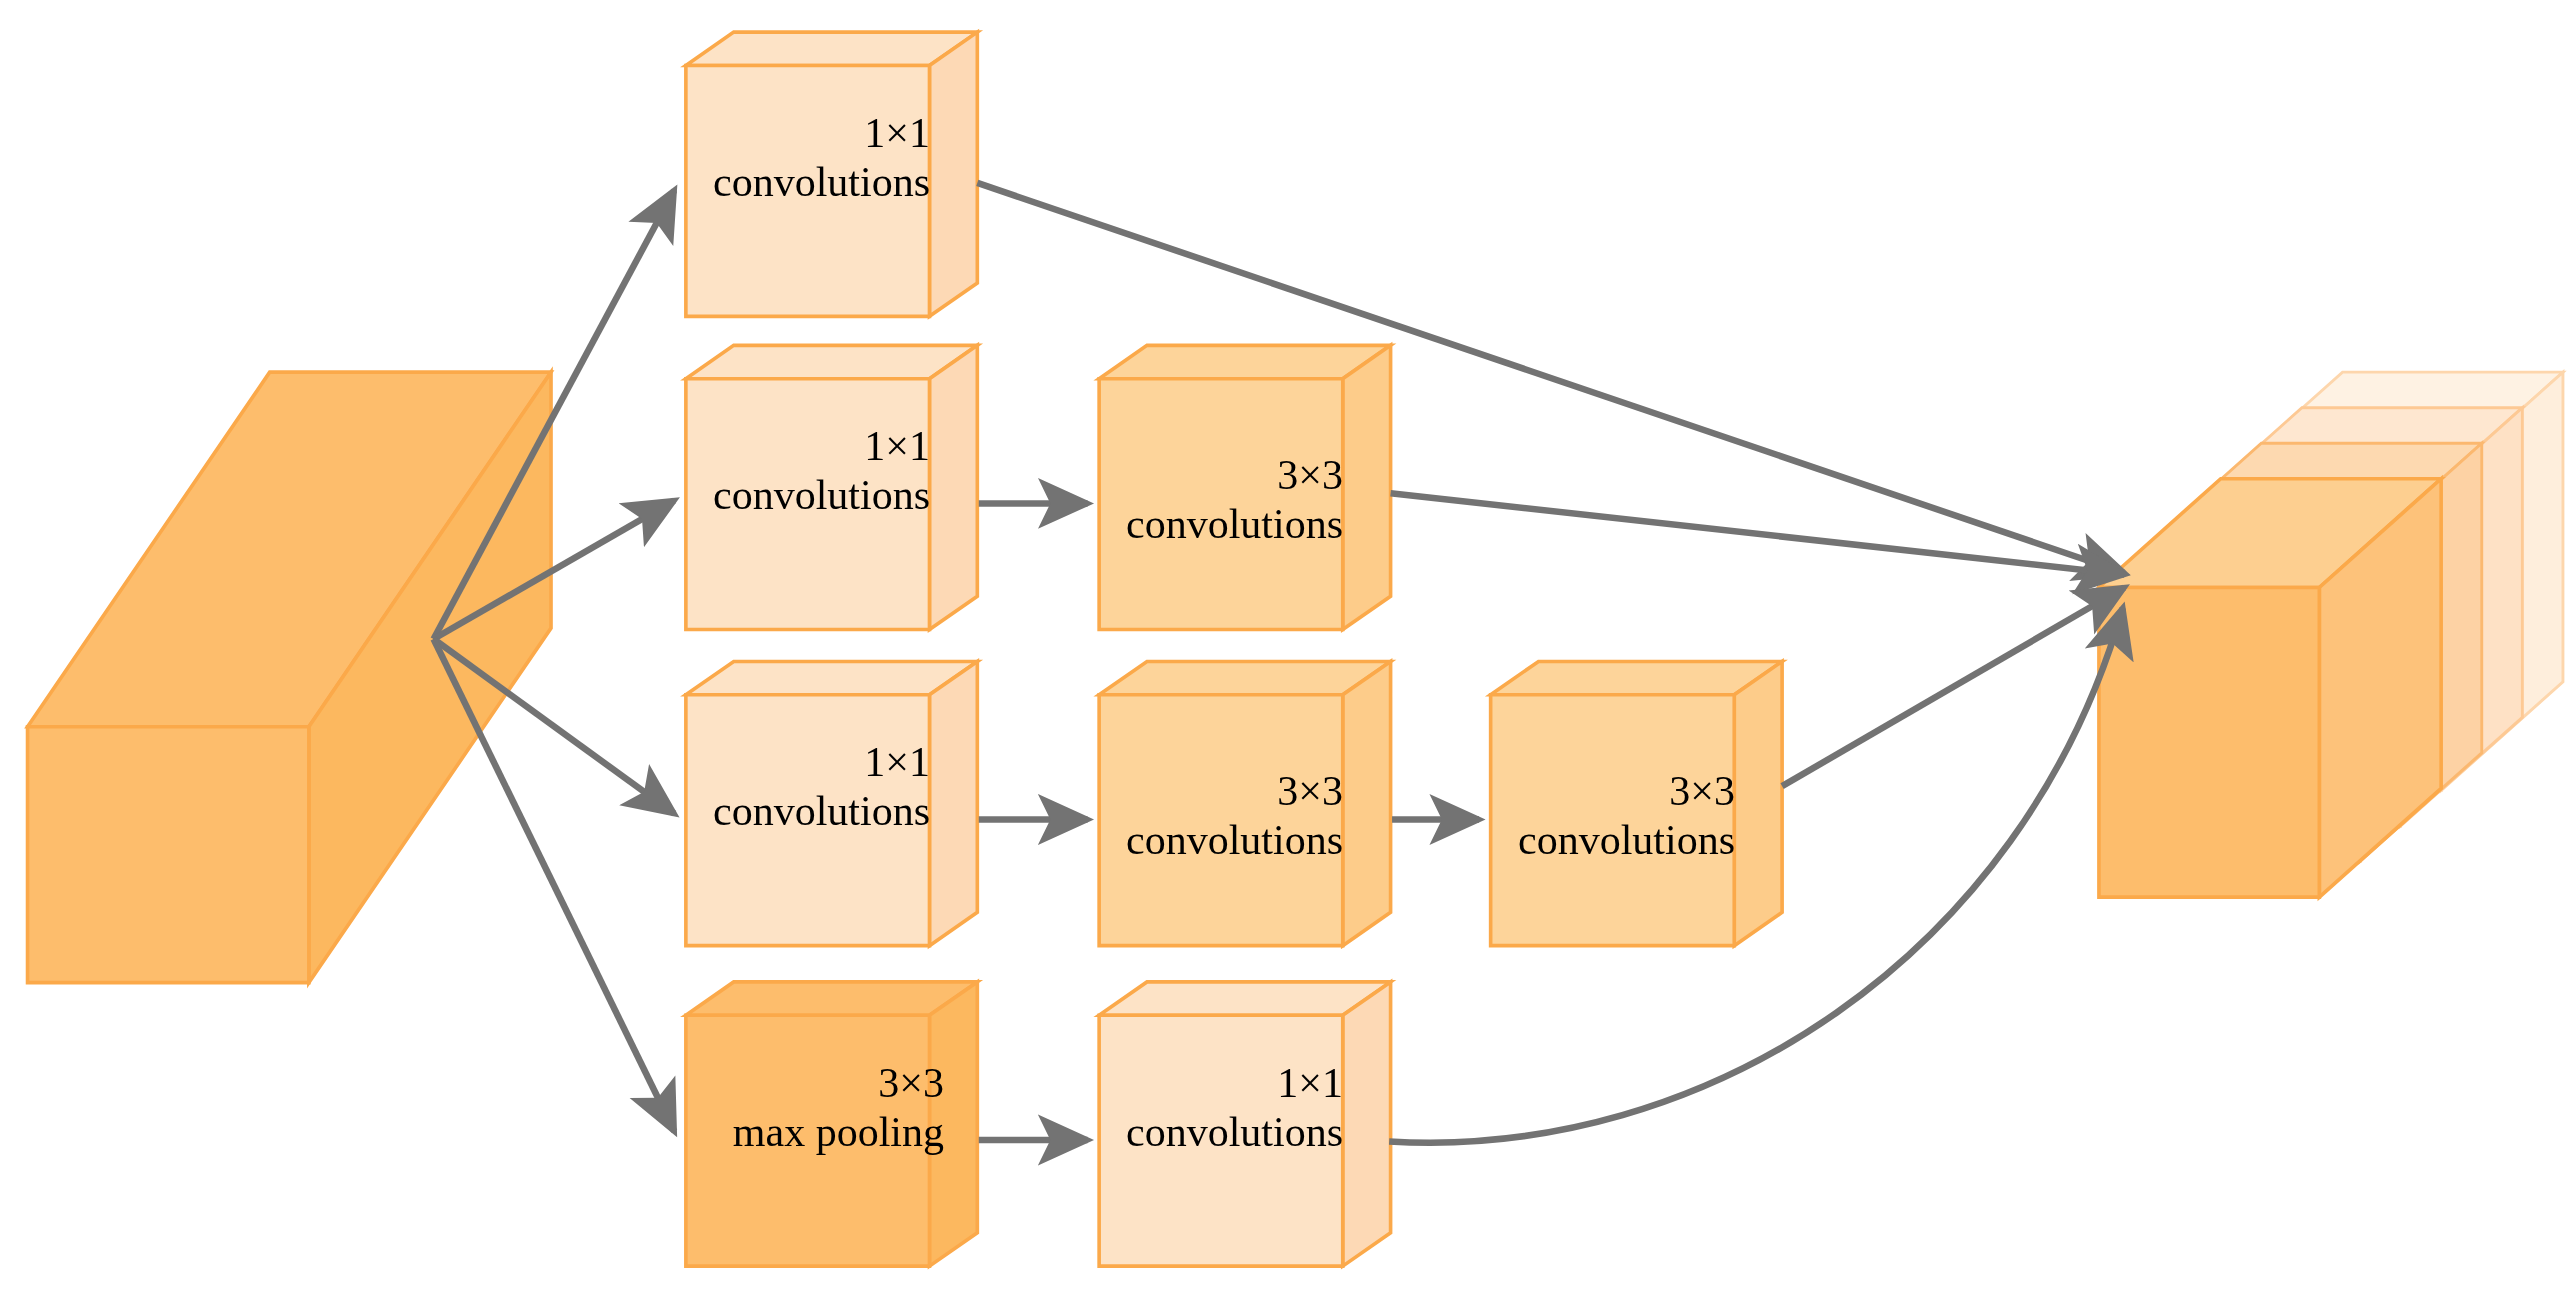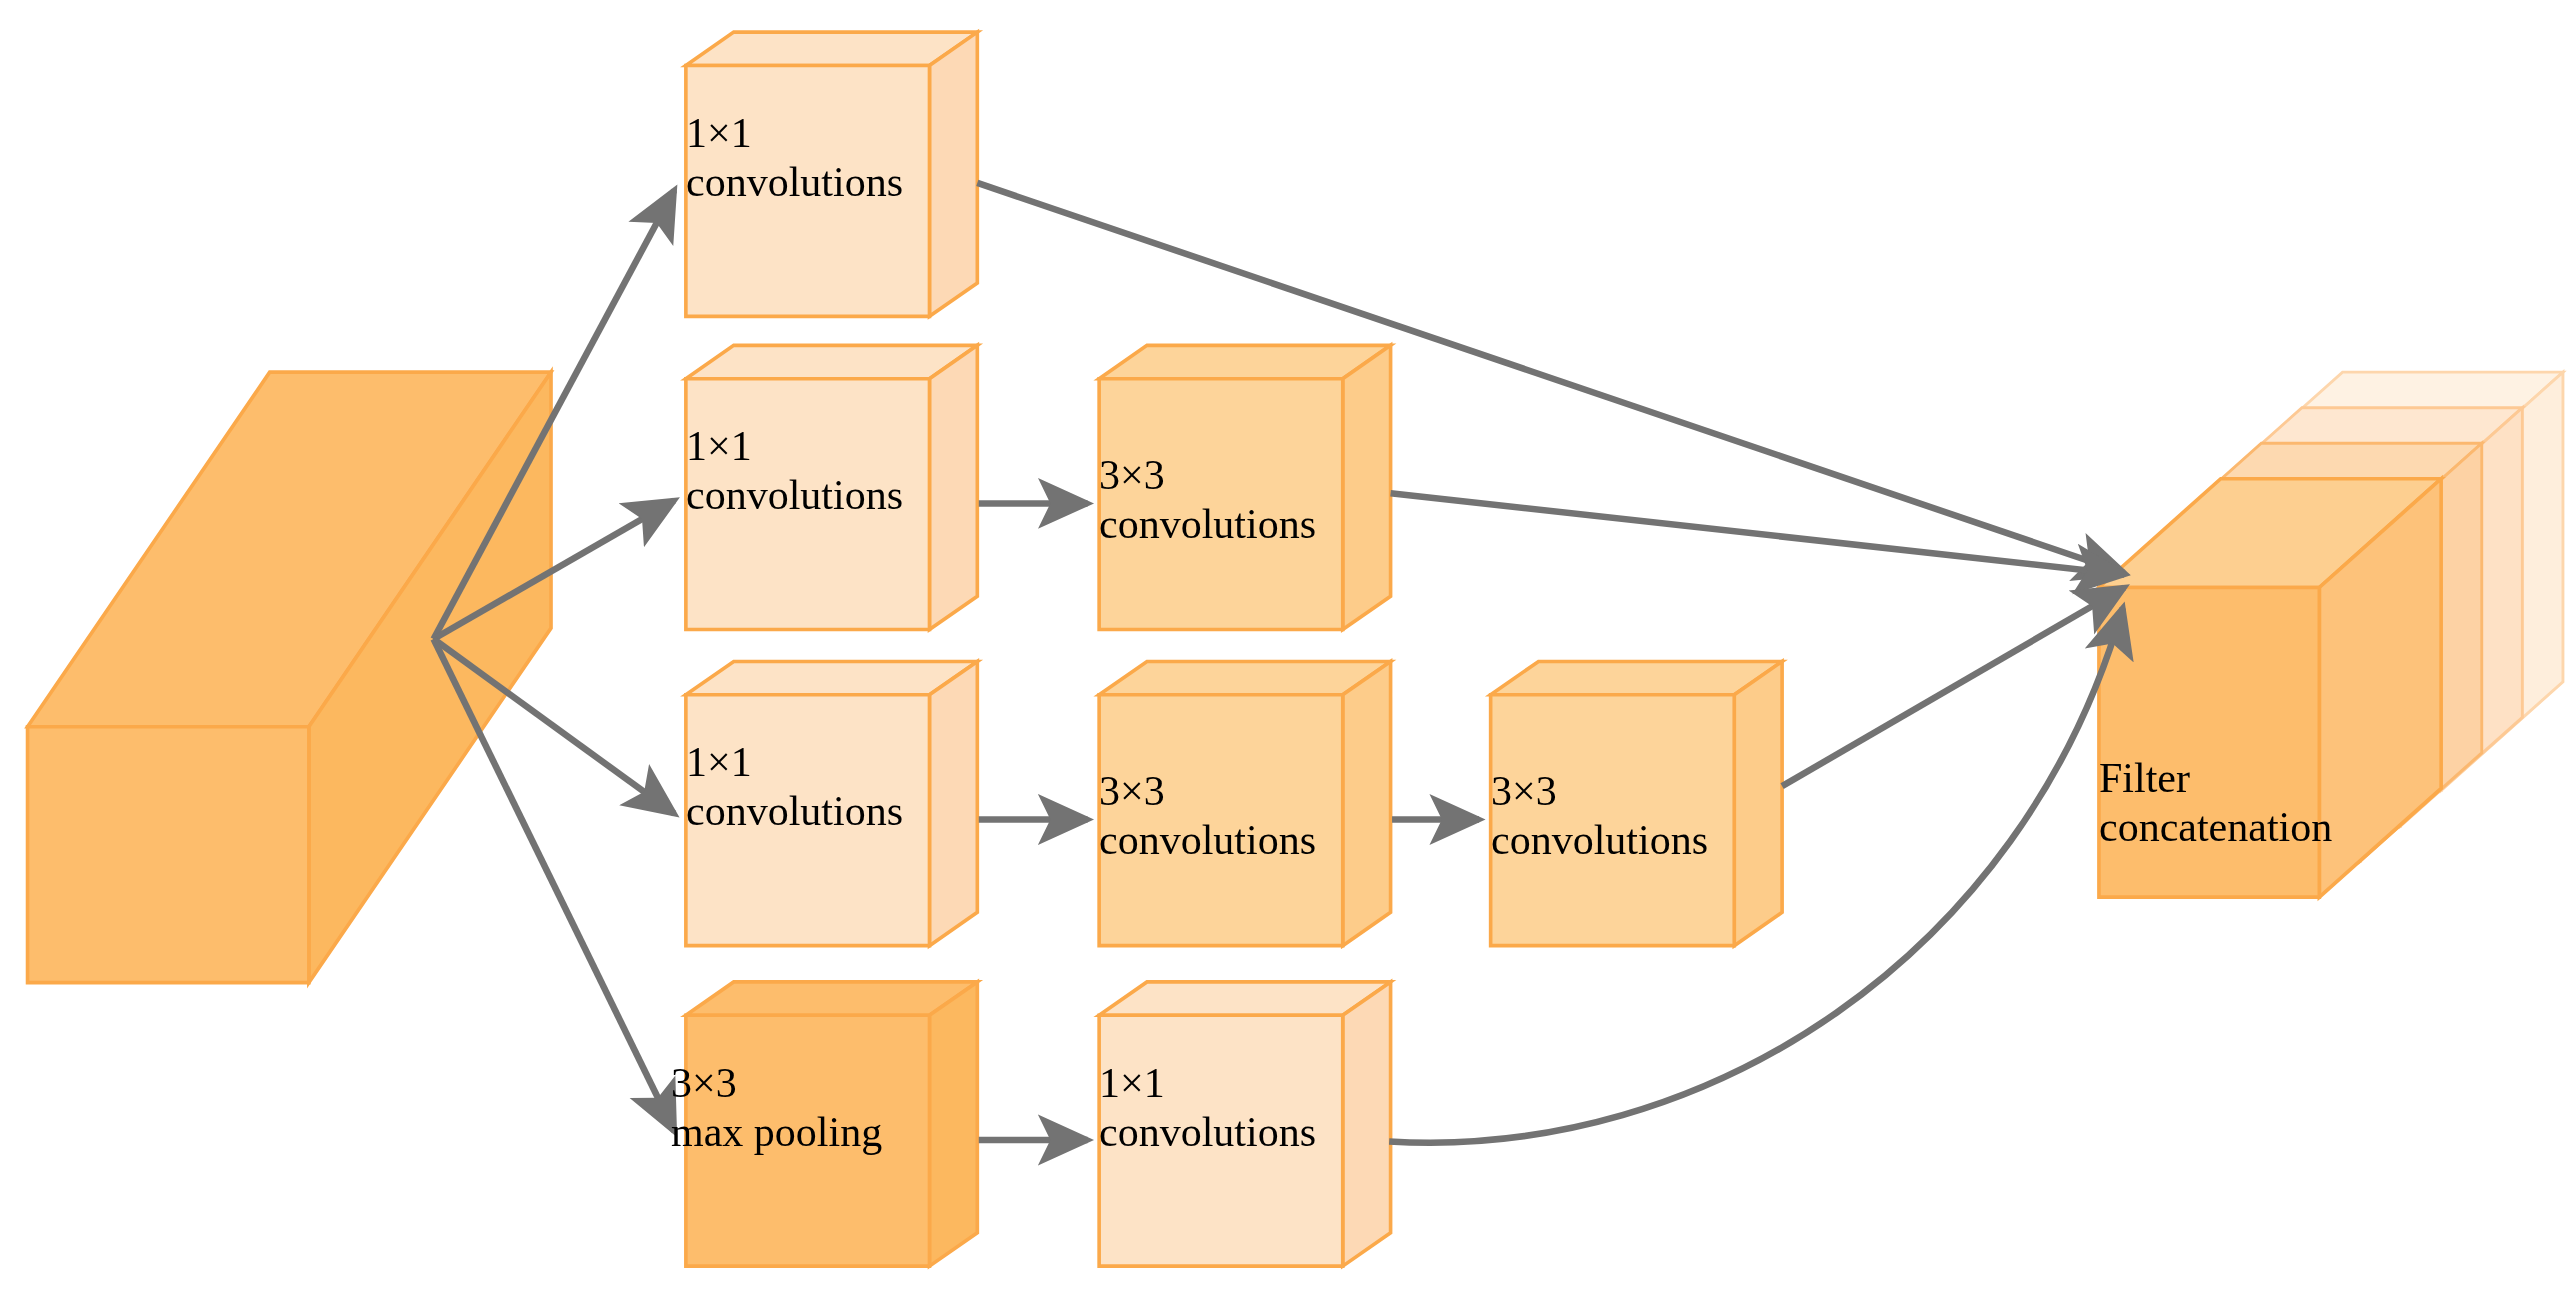--- a/index.html
+++ b/index.html
@@ -5,21 +5,21 @@
 <style>
   html,body{margin:0;padding:0;background:#ffffff;}
   body{
     font-family:"Liberation Serif","DejaVu Serif",serif;
     width:2576px;height:1291px;overflow:hidden;
   }
   #stage{position:relative;width:2576px;height:1291px;background:#ffffff;}
   #stage svg{position:absolute;left:0;top:0;width:2576px;height:1291px;}
   .lbl{
     position:absolute;
-    text-align:left;
+    text-align:right;
     color:#000000;
     line-height:1.16;
     white-space:pre-line;
     pointer-events:none;
     font-family:"Liberation Serif","DejaVu Serif",serif;
   }
 </style>
 </head>
 <body>
 
@@ -139,17 +139,15 @@
 
   <div class="lbl" style="left:1491px;top:767px;width:244px;font-size:42px;">3×3
 convolutions</div>
 
   <div class="lbl" style="left:671px;top:1059px;width:273px;font-size:42px;">3×3
 max pooling</div>
 
   <div class="lbl" style="left:1099px;top:1059px;width:244px;font-size:42px;">1×1
 convolutions</div>
 
-  <div class="lbl" style="left:2099px;top:754px;width:220px;font-size:42px;">Filter
-concatenation</div>
 
 </div>
 
 
 </body></html>

